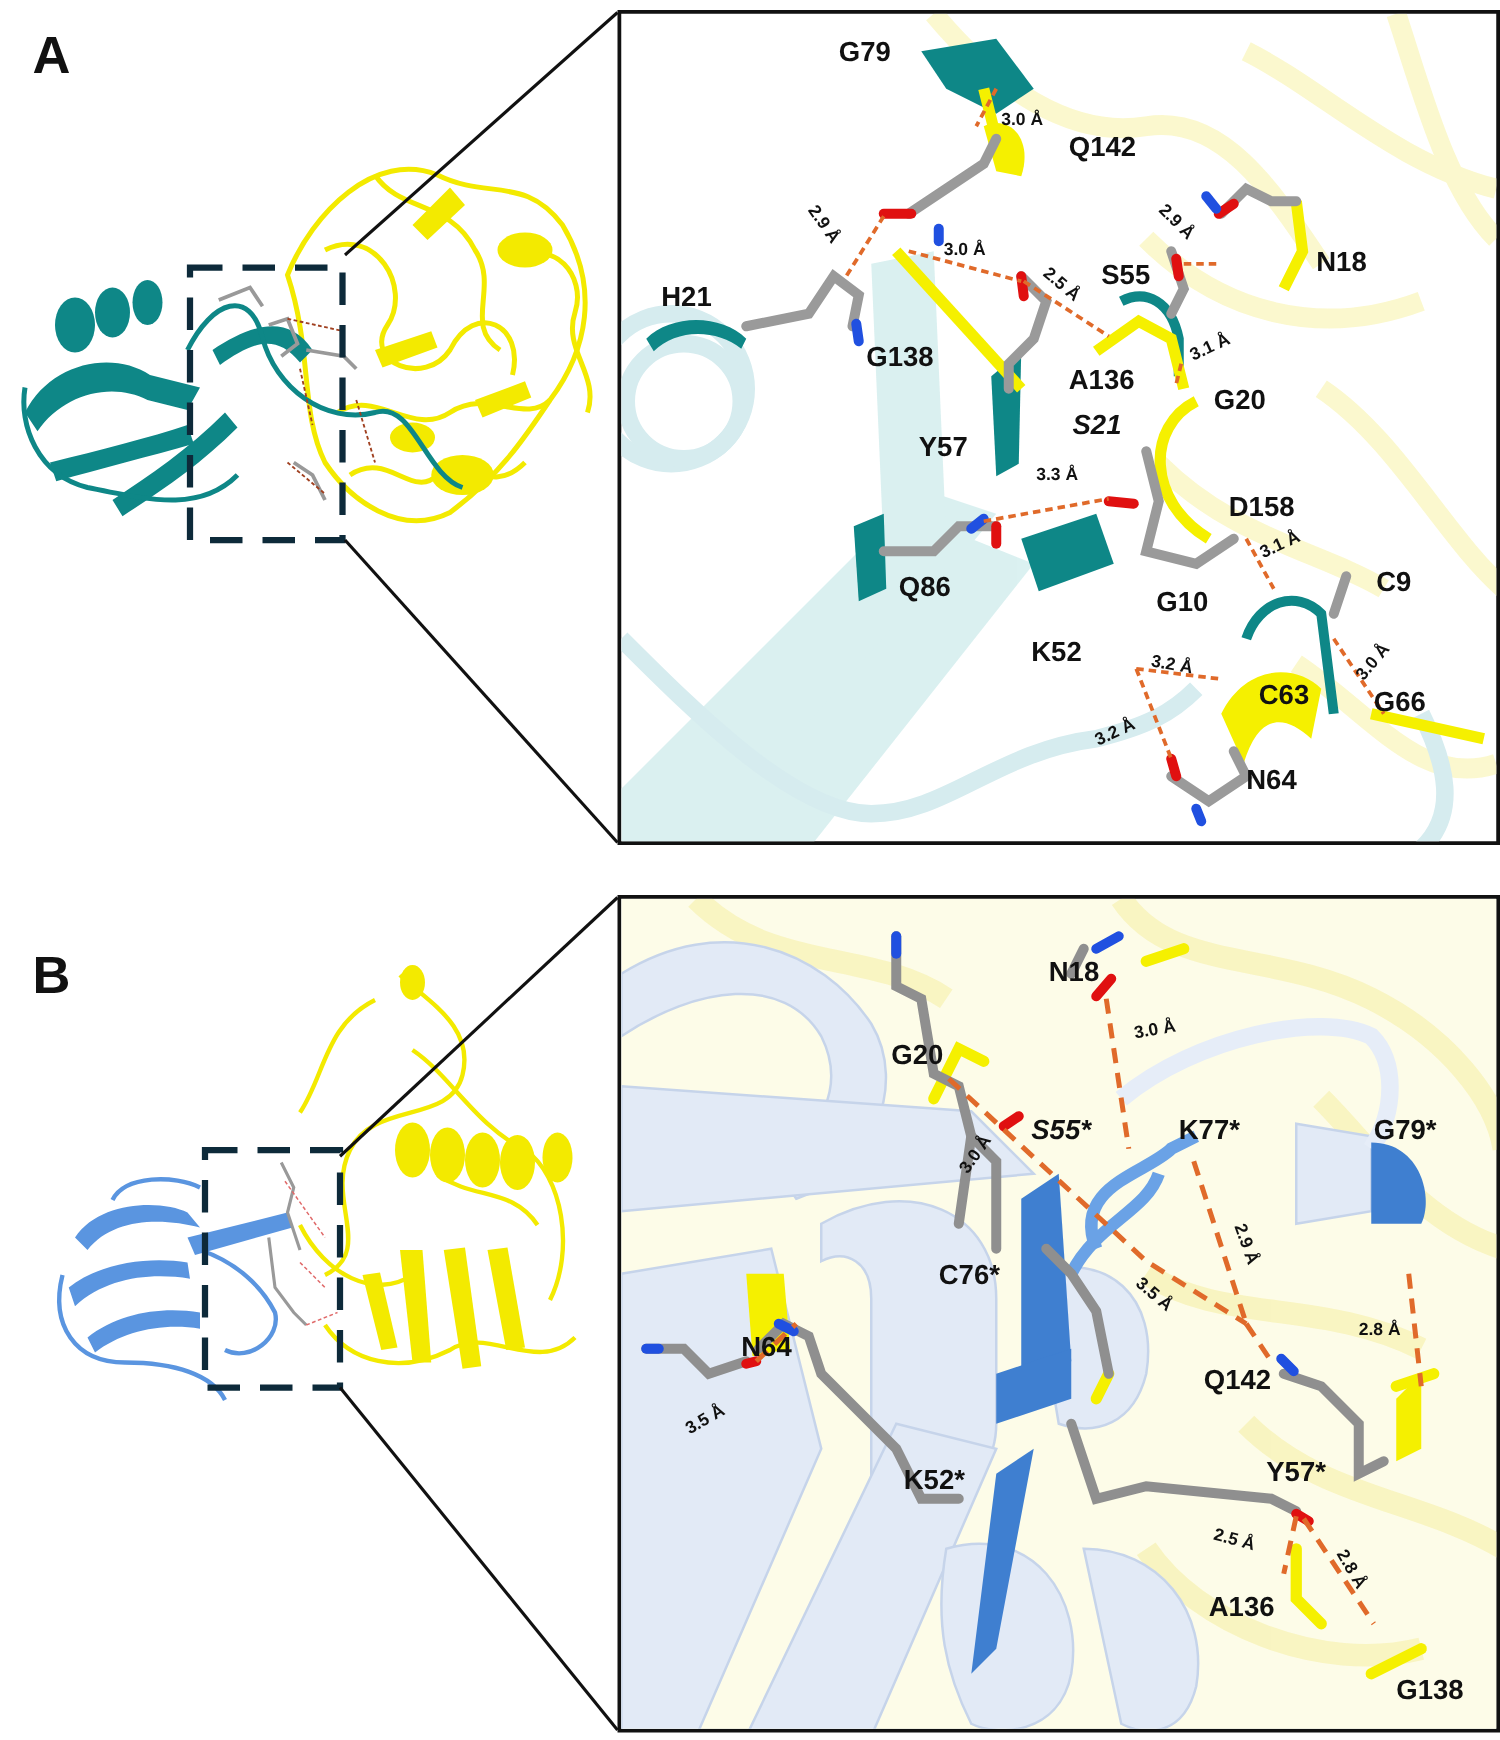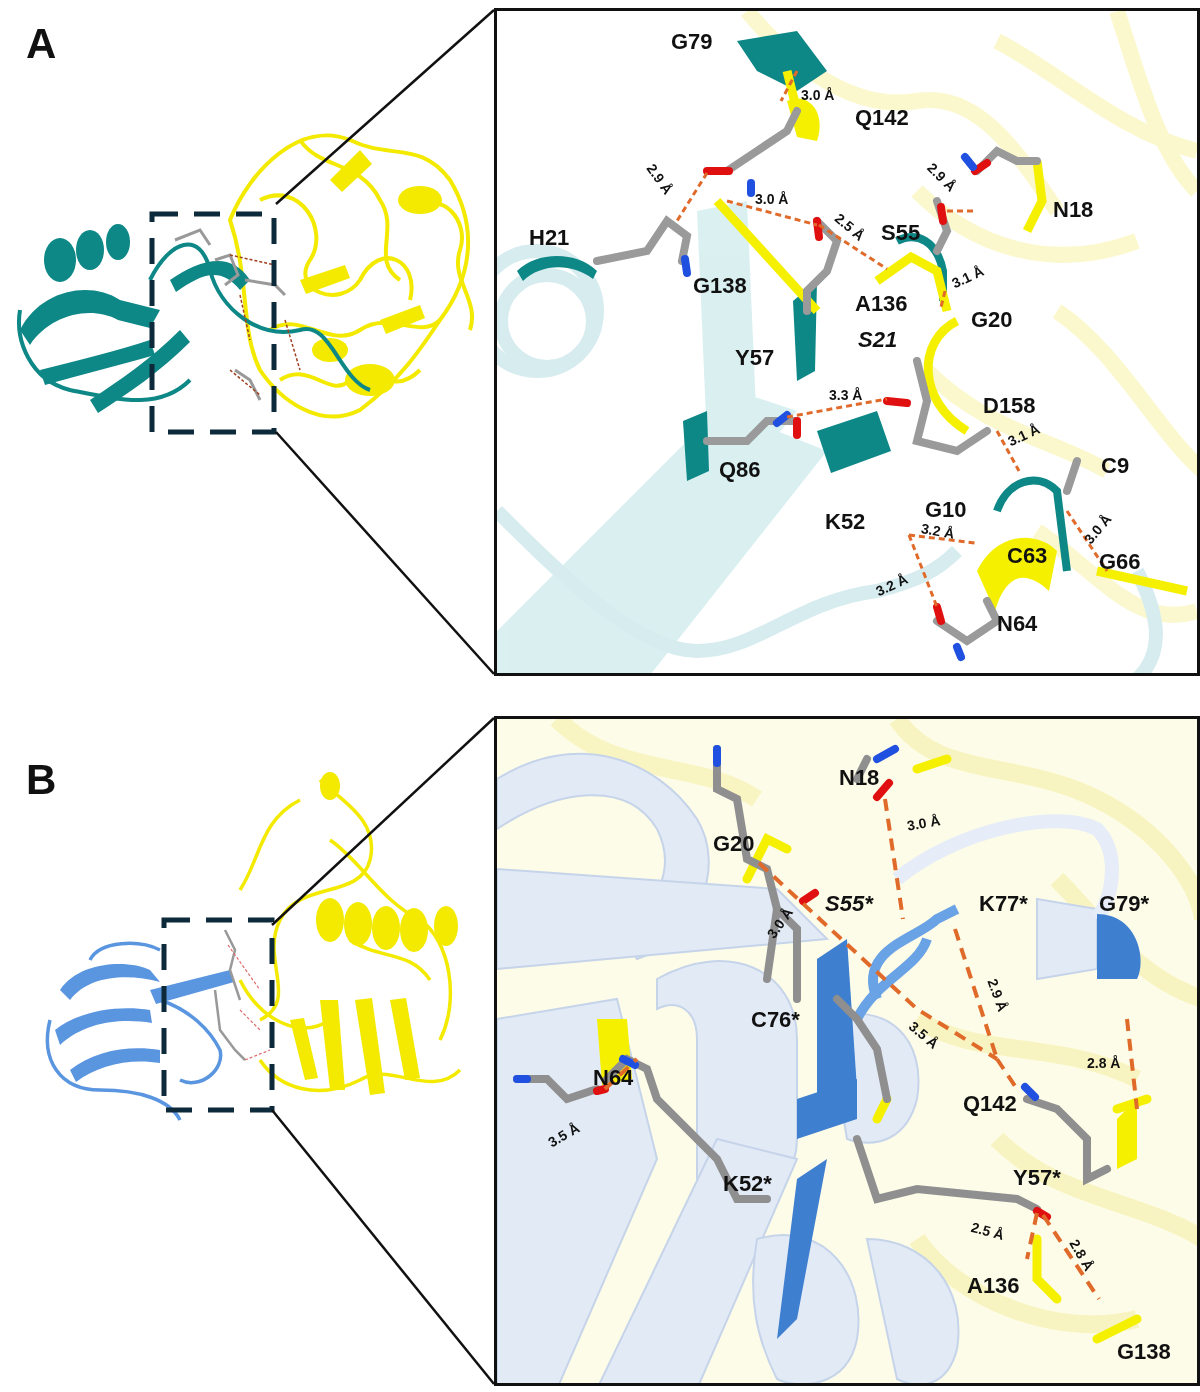--- a/index.html
+++ b/index.html
@@ -157,43 +157,43 @@
       <path d="M412 524 L478 532"></path>
       <path d="M412 524 L440 596"></path>
       <path d="M570 500 L610 560"></path>
     </g>
   </svg>
   <div>
     <div class="res-label" style="left:174px;top:18px;">G79</div>
     <div class="res-label" style="left:358px;top:94px;">Q142</div>
     <div class="res-label" style="left:32px;top:214px;">H21</div>
     <div class="res-label" style="left:196px;top:262px;">G138</div>
-    <div class="res-label" style="left:384px;top:209px;">S55</div>
+    <div class="res-label" style="left:384px;top:196px;">S55</div>
     <div class="res-label" style="left:556px;top:186px;">N18</div>
     <div class="res-label" style="left:358px;top:280px;">A136</div>
     <div class="res-label" style="left:474px;top:296px;">G20</div>
     <div class="res-label" style="left:238px;top:334px;">Y57</div>
     <div class="res-label" style="left:361px;top:316px;font-style:italic;">S21</div>
     <div class="res-label" style="left:452px;top:382px;margin-left:34px;">D158</div>
     <div class="res-label" style="left:222px;top:446px;">Q86</div>
     <div class="res-label" style="left:604px;top:442px;">C9</div>
-    <div class="res-label" style="left:428px;top:486px;">G10</div>
+    <div class="res-label" style="left:428px;top:458px;">G10</div>
     <div class="res-label" style="left:328px;top:498px;">K52</div>
     <div class="res-label" style="left:510px;top:532px;">C63</div>
     <div class="res-label" style="left:602px;top:538px;">G66</div>
     <div class="res-label" style="left:500px;top:600px;">N64</div>
   </div>
   <div>
     <div class="dist-label" style="left:304px;top:76px;">3.0 Å</div>
     <div class="dist-label" style="left:146px;top:160px;transform:rotate(55deg);">2.9 Å</div>
     <div class="dist-label" style="left:258px;top:180px;">3.0 Å</div>
     <div class="dist-label" style="left:336px;top:208px;transform:rotate(40deg);">2.5 Å</div>
     <div class="dist-label" style="left:428px;top:158px;transform:rotate(45deg);">2.9 Å</div>
     <div class="dist-label" style="left:454px;top:258px;transform:rotate(-25deg);">3.1 Å</div>
-    <div class="dist-label" style="left:332px;top:376px;">3.3 Å</div>
+    <div class="dist-label" style="left:332px;top:360px;">3.3 Å</div>
     <div class="dist-label" style="left:510px;top:416px;transform:rotate(-25deg);">3.1 Å</div>
     <div class="dist-label" style="left:424px;top:512px;transform:rotate(10deg);">3.2 Å</div>
     <div class="dist-label" style="left:584px;top:510px;transform:rotate(-50deg);">3.0 Å</div>
     <div class="dist-label" style="left:378px;top:566px;transform:rotate(-25deg);">3.2 Å</div>
   </div>
 </div>
 
 <div class="panel-letter" style="left:26px;top:756px;">B</div>
 
 <div class="overview" style="left:0;top:760px;width:500px;height:380px;">
@@ -325,21 +325,21 @@
       <path d="M630 300 L640 390"></path>
       <path d="M108 370 L140 340"></path>
       <path d="M540 494 L530 540"></path>
       <path d="M546 496 L602 580"></path>
     </g>
   </svg>
   <div>
     <div class="res-label" style="left:342px;top:46px;">N18</div>
     <div class="res-label" style="left:216px;top:112px;">G20</div>
     <div class="res-label" style="left:328px;top:172px;font-style:italic;">S55*</div>
-    <div class="res-label" style="left:446px;top:172px;margin-left:36px;">K77*</div>
+    <div class="res-label" style="left:446px;top:172px;">K77*</div>
     <div class="res-label" style="left:602px;top:172px;">G79*</div>
     <div class="res-label" style="left:254px;top:288px;">C76*</div>
     <div class="res-label" style="left:96px;top:346px;">N64</div>
     <div class="res-label" style="left:466px;top:372px;">Q142</div>
     <div class="res-label" style="left:226px;top:452px;">K52*</div>
     <div class="res-label" style="left:516px;top:446px;">Y57*</div>
     <div class="res-label" style="left:470px;top:554px;">A136</div>
     <div class="res-label" style="left:620px;top:620px;">G138</div>
   </div>
   <div>

